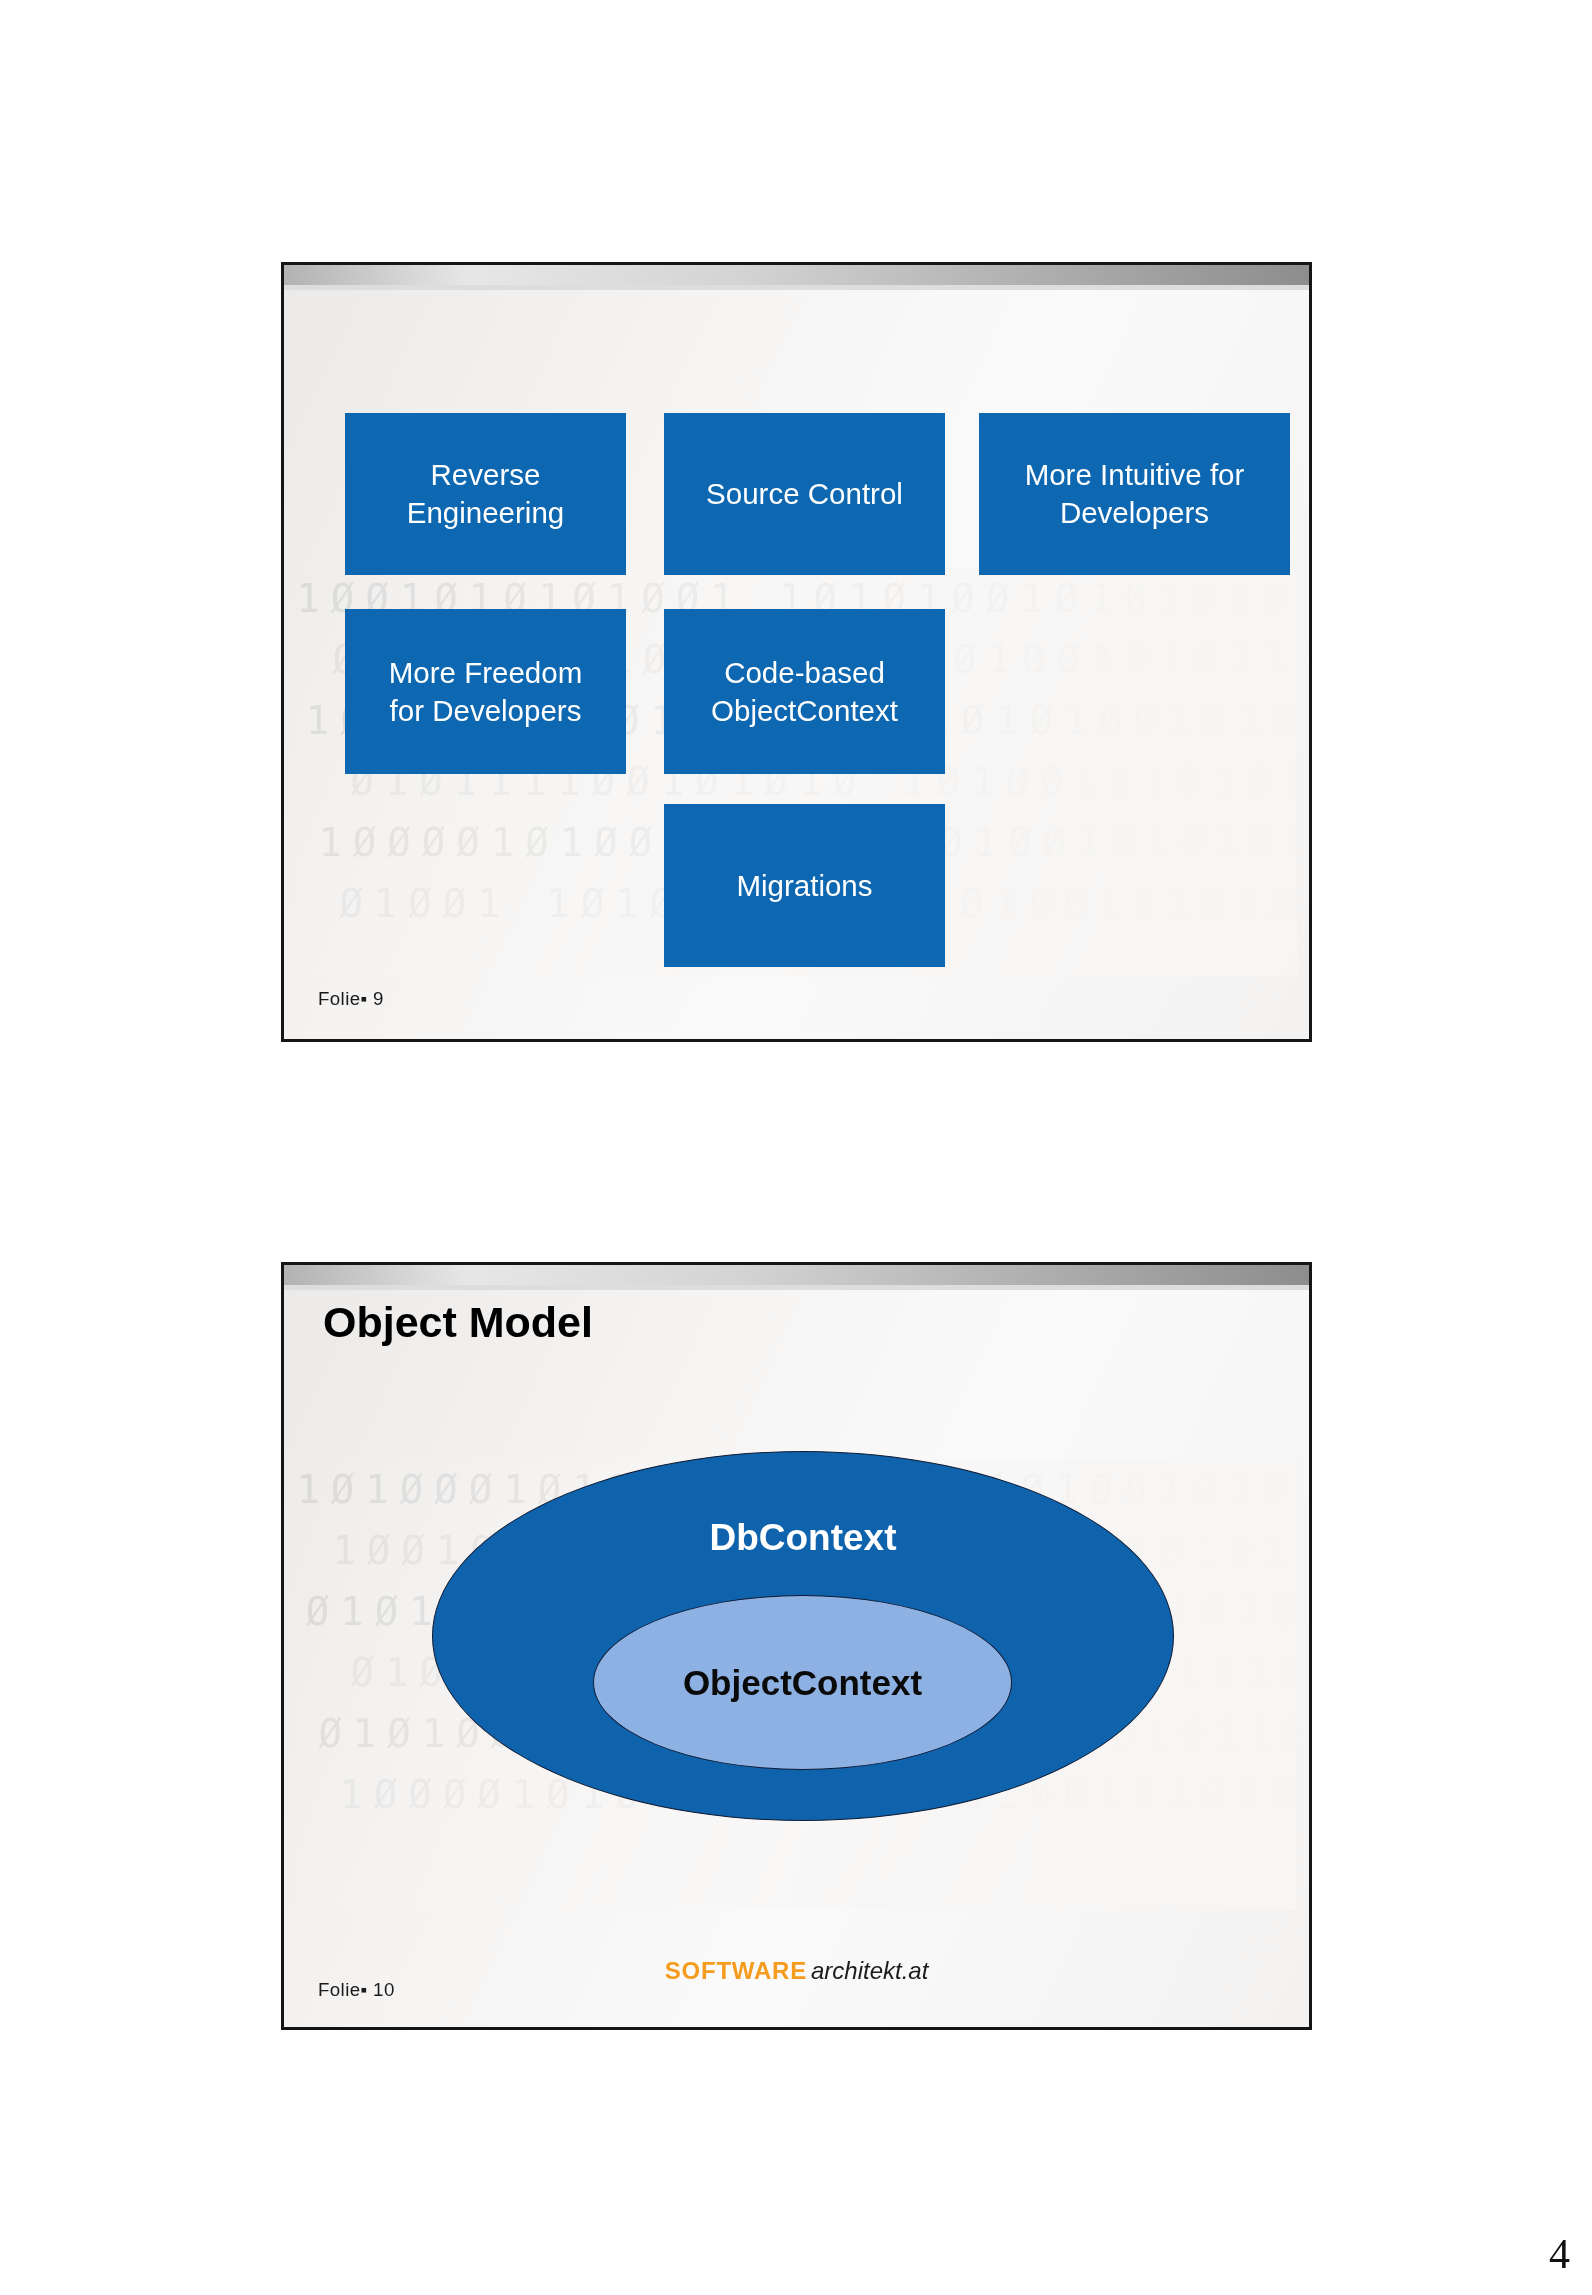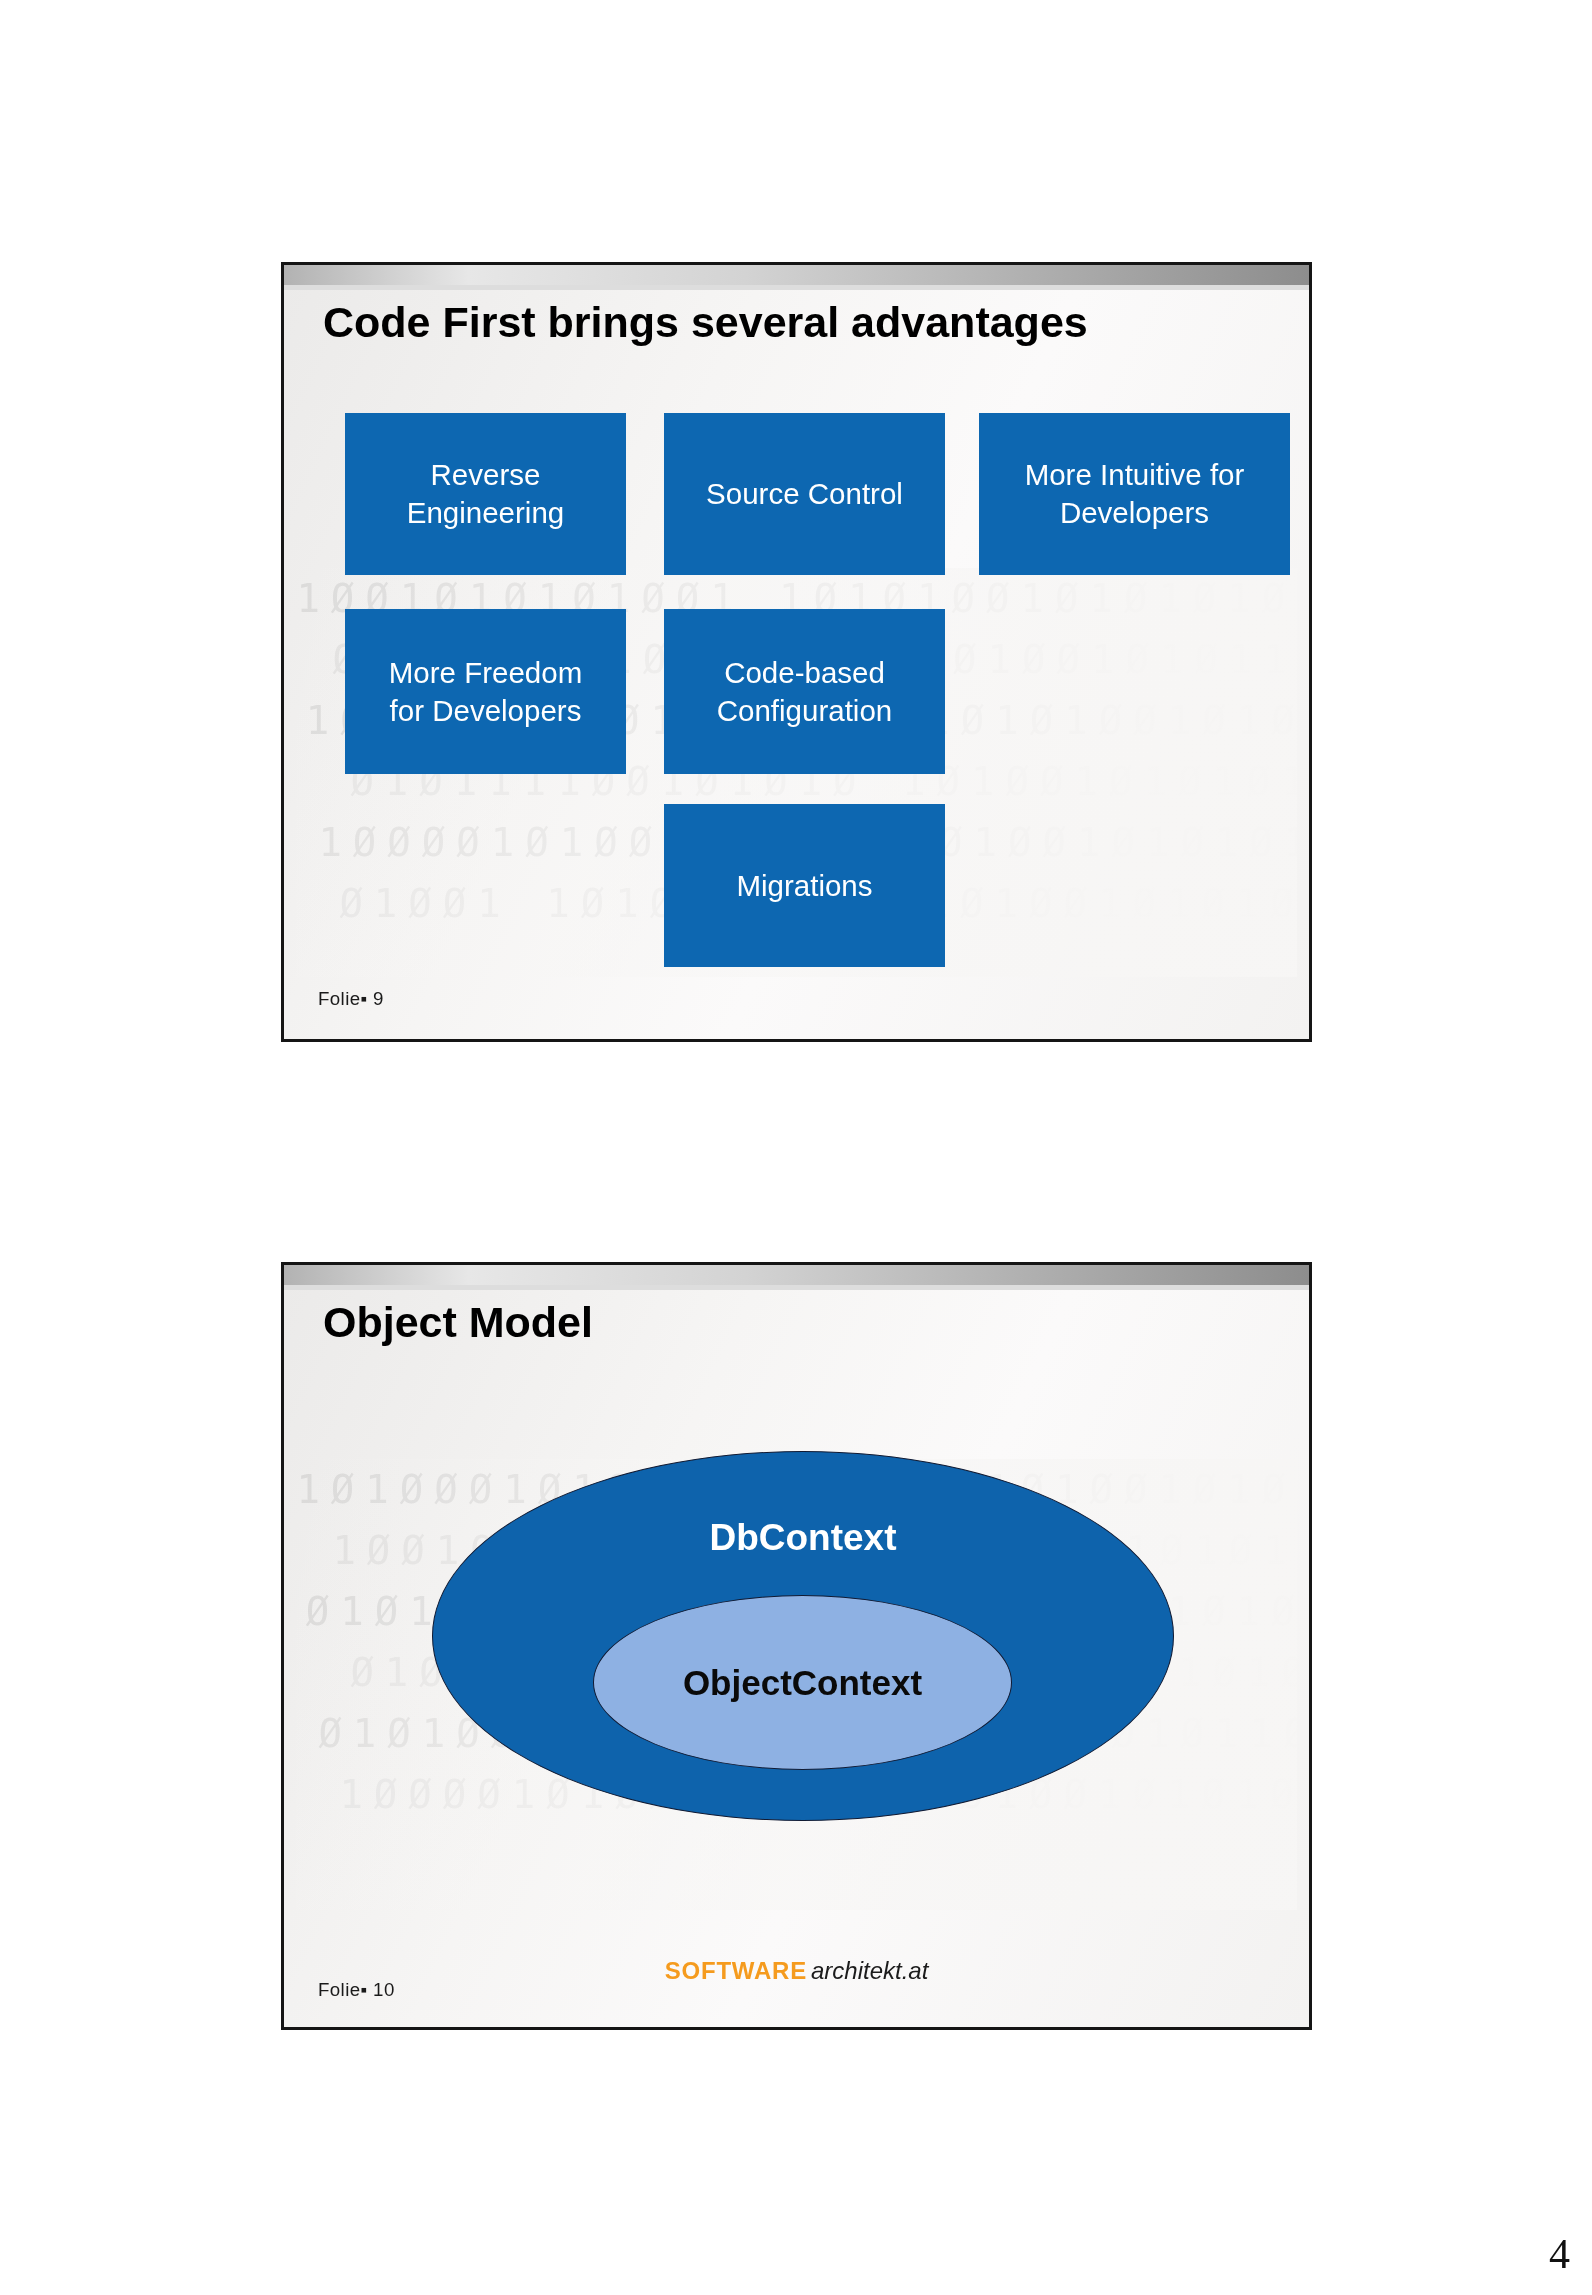--- a/index.html
+++ b/index.html
@@ -101,31 +101,30 @@
   <div class="watermark">
     <div class="wrow">1ØØ1Ø1Ø1Ø1ØØ1 1Ø1Ø1ØØ1Ø1Ø1Ø1Ø</div>
     <div class="wrow">Ø1Ø1ØØ1Ø1Ø1 1ØØ1Ø1Ø1ØØ1Ø1Ø11Ø</div>
     <div class="wrow">1Ø1ØØØ1Ø1Ø1Ø1 ØØ1Ø1Ø1Ø1ØØ1Ø1Ø</div>
     <div class="wrow">Ø1Ø1111ØØ1Ø1Ø1Ø 1Ø1ØØ1Ø1Ø1Ø1Ø</div>
     <div class="wrow">1ØØØØ1Ø1ØØ1Ø1 Ø1Ø1Ø1ØØ1Ø1Ø1Ø1</div>
     <div class="wrow">Ø1ØØ1 1Ø1Ø1Ø1ØØ1Ø1Ø1ØØ1Ø1Ø1ØØ1</div>
     <div class="wfade"></div>
   </div>
 
-  <h1 class="title">Code First brings several advantages</h1>
 
   <div class="box r1 c1">Reverse
 Engineering</div>
   <div class="box r1 c2">Source Control</div>
   <div class="box r1 c3">More Intuitive for
 Developers</div>
   <div class="box r2 c1">More Freedom
 for Developers</div>
   <div class="box r2 c2">Code-based
-Configuration</div>
+ObjectContext</div>
   <div class="box r3 c2">Migrations</div>
 
   <div class="footer">Folie▪ 9</div>
 </section>
 
 <section class="slide" id="slide2">
   <div class="topbar"></div>
 
   <div class="watermark">
     <div class="wrow">1Ø1ØØØ1Ø1Ø1Ø1 ØØ1Ø1Ø1Ø1ØØ1Ø1Ø</div>

